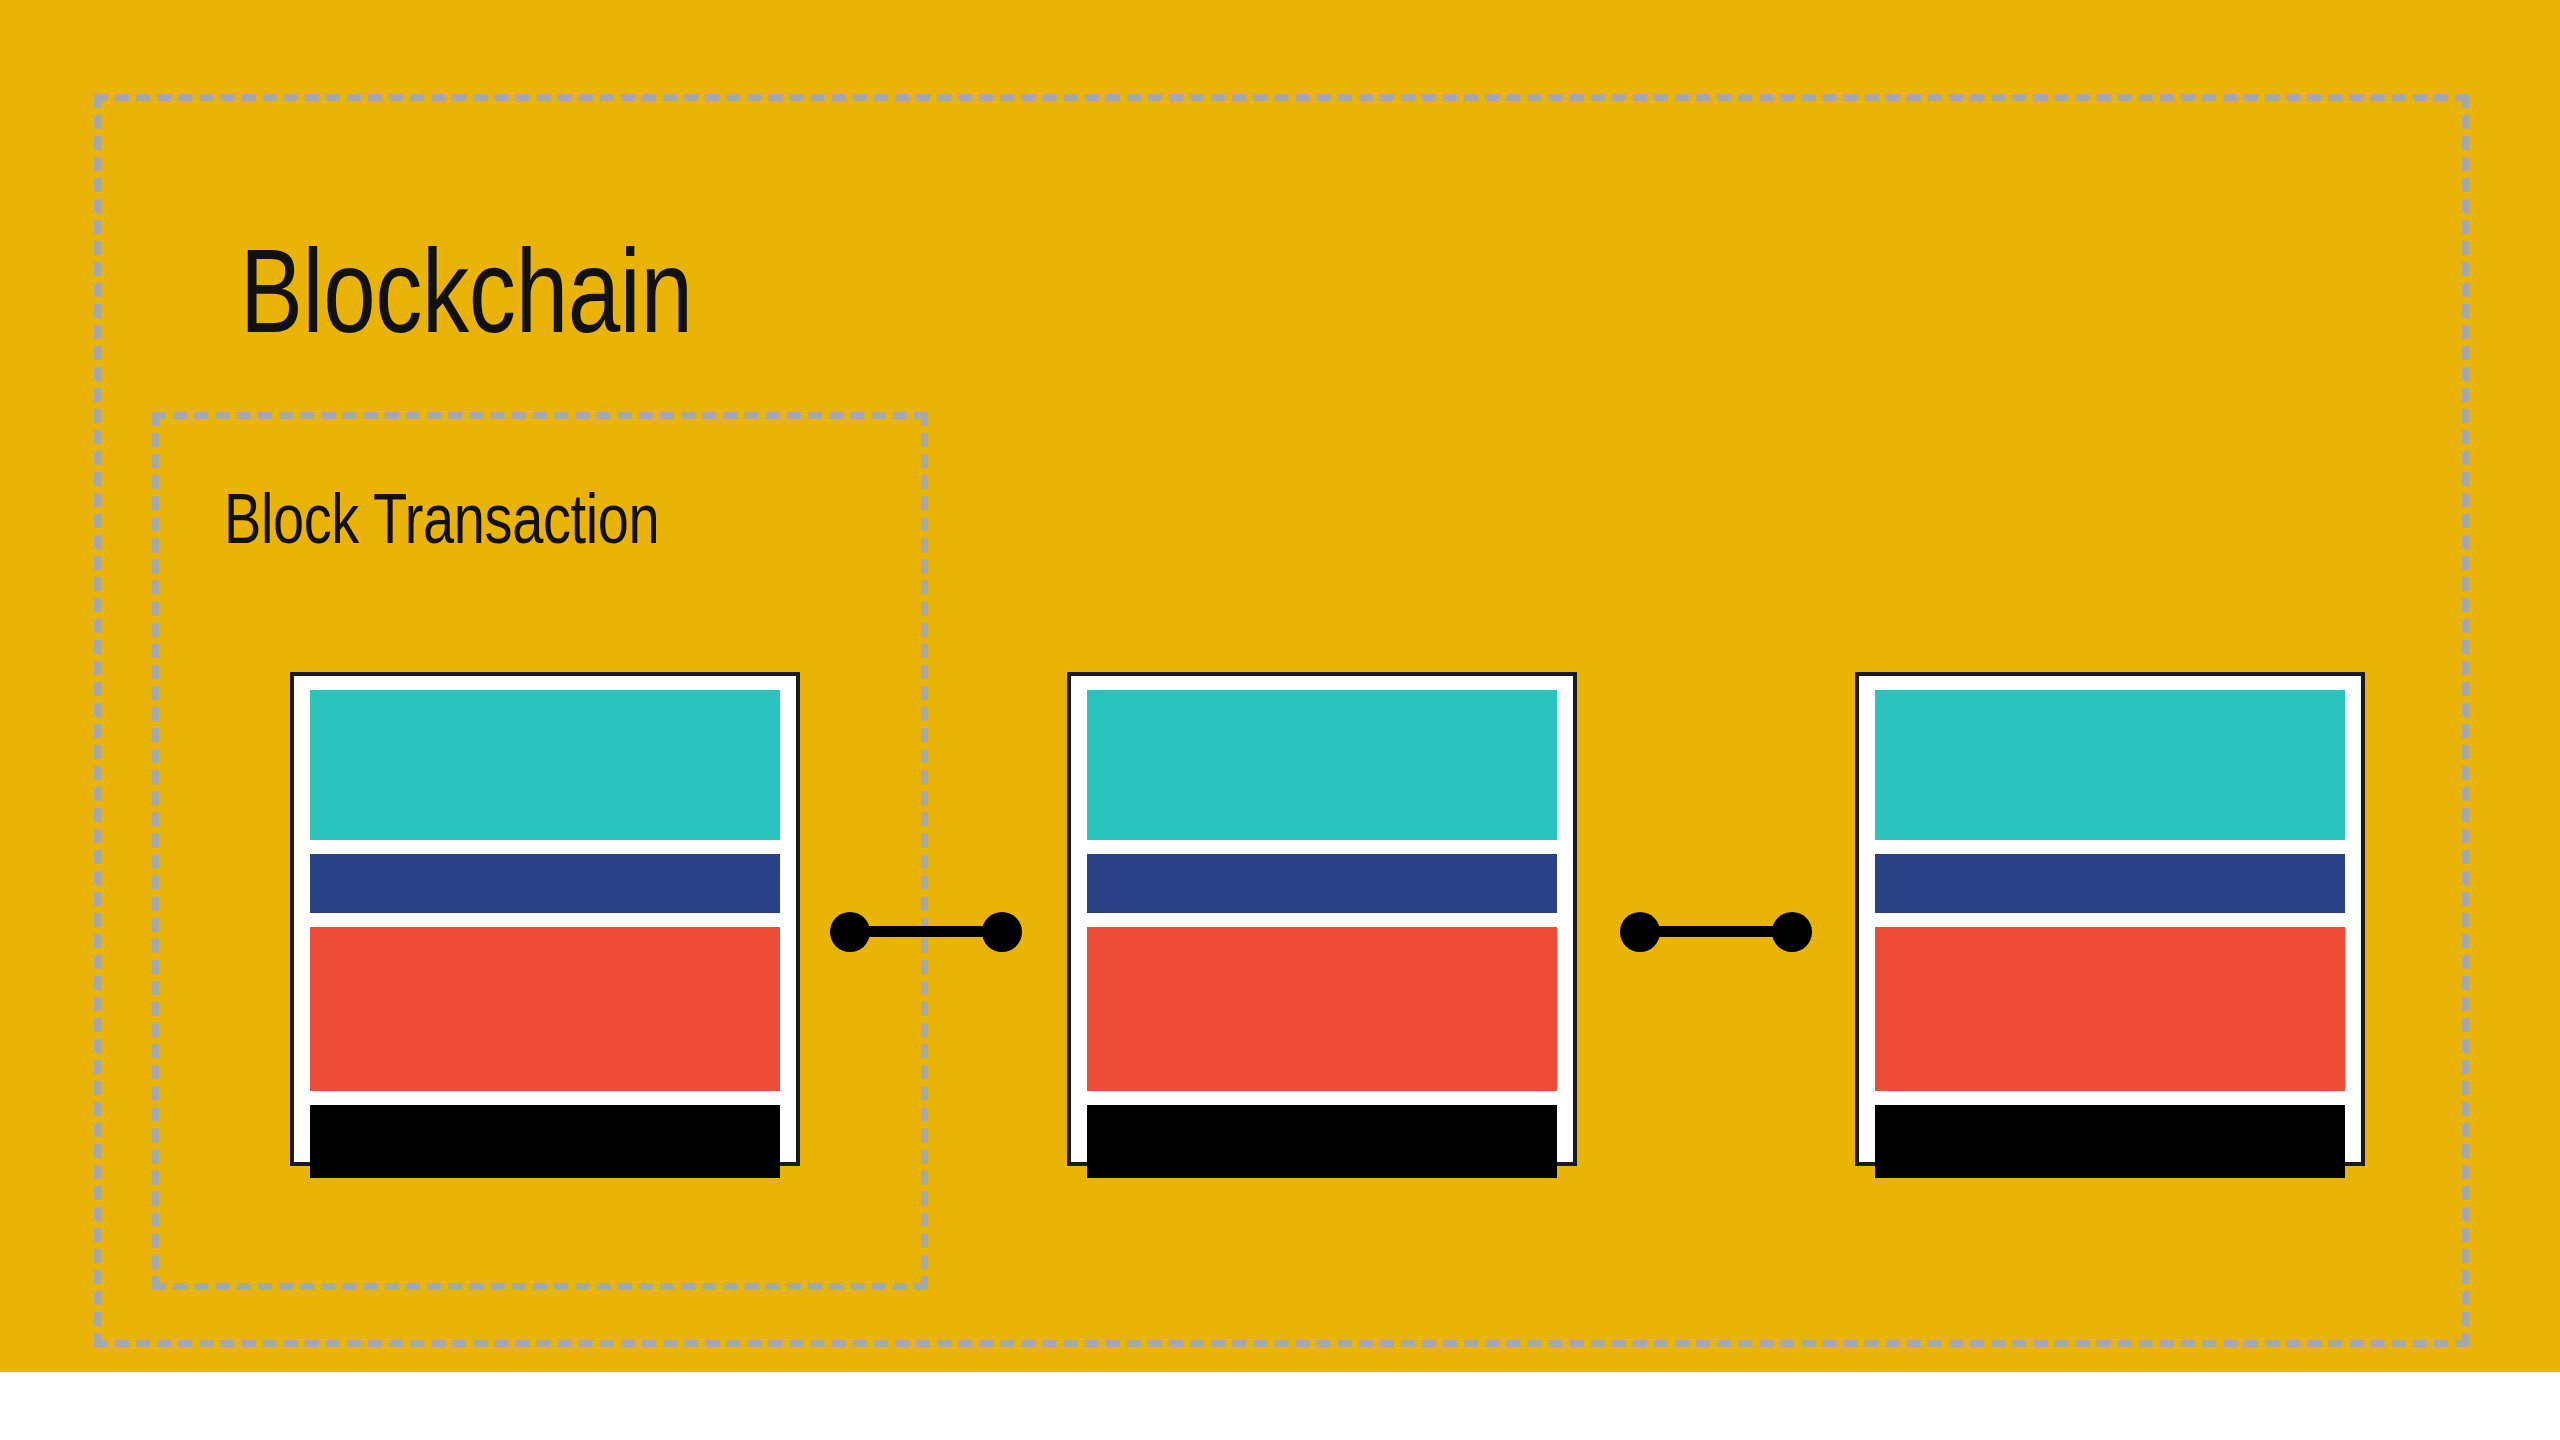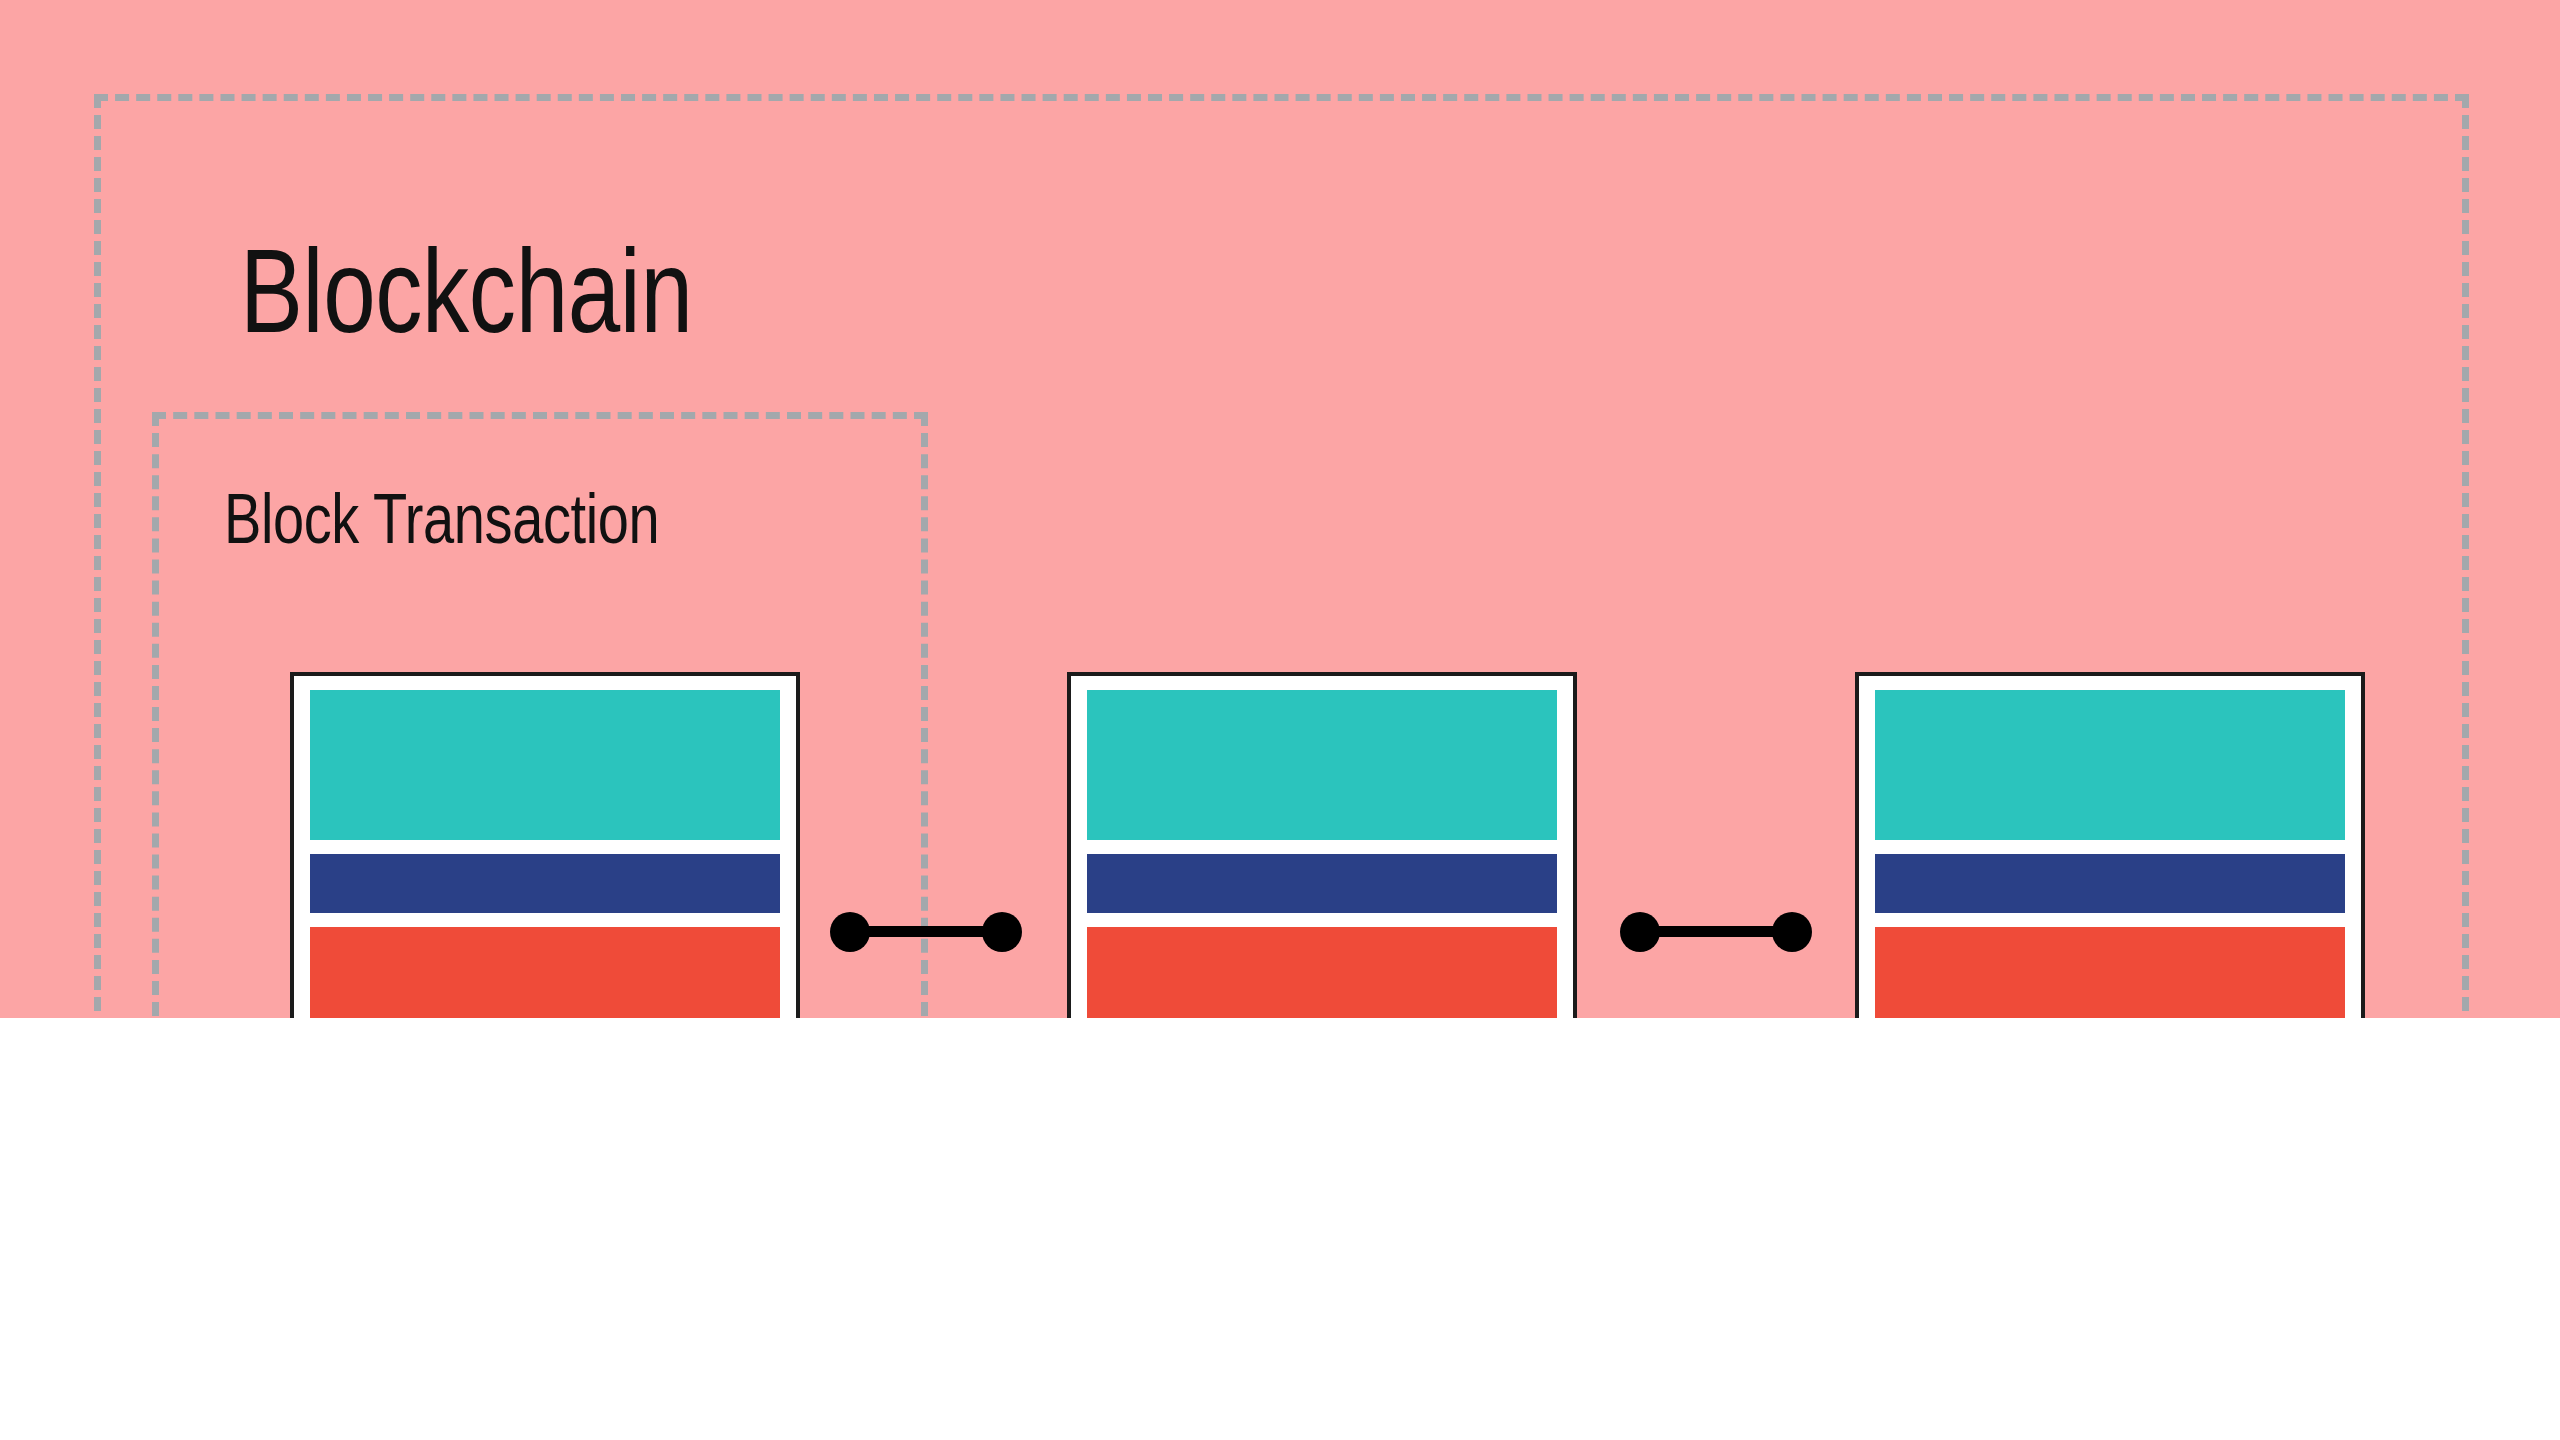--- a/index.html
+++ b/index.html
@@ -7,22 +7,22 @@
     margin: 0;
     padding: 0;
     background: #ffffff;
   }
   body {
     font-family: "Liberation Sans", sans-serif;
   }
   #canvas {
     position: relative;
     width: 2560px;
-    height: 1018px;
-    background: #fca5a5;
+    height: 1372px;
+    background: #eab308;
     overflow: hidden;
   }
 
   
   .dashed-box {
     position: absolute;
     box-sizing: border-box;
     background: transparent;
   }
   #outer-box {

